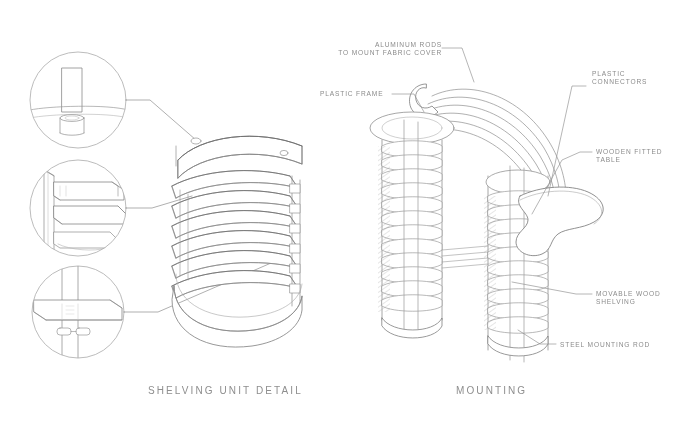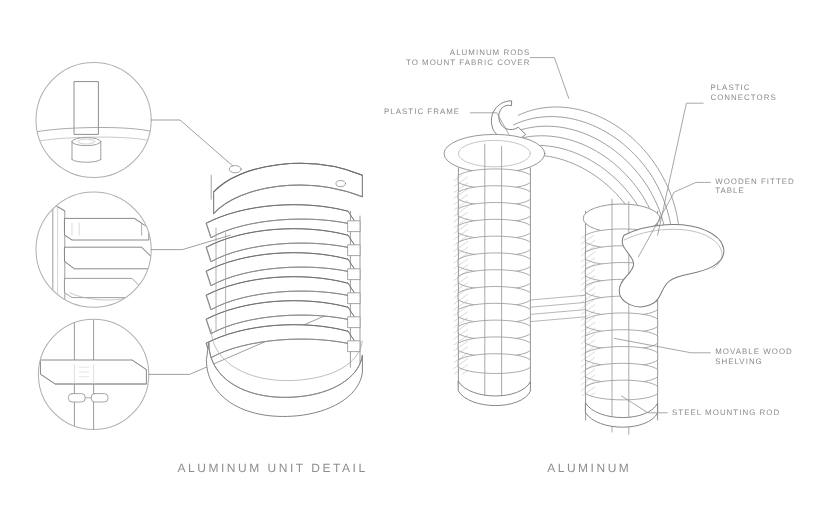--- a/index.html
+++ b/index.html
@@ -228,16 +228,16 @@
 CONNECTORS</div>
 
   <div class="lbl" style="left:596px;top:148px;">WOODEN FITTED
 TABLE</div>
 
   <div class="lbl" style="left:596px;top:290px;">MOVABLE WOOD
 SHELVING</div>
 
   <div class="lbl" style="left:560px;top:341px;">STEEL MOUNTING ROD</div>
 
-  <div class="cap" id="cap-left">ALUMINUM UNIT DETAIL</div>
-  <div class="cap" id="cap-right">ALUMINUM</div>
+  <div class="cap" id="cap-left">SHELVING UNIT DETAIL</div>
+  <div class="cap" id="cap-right">MOUNTING</div>
 
 </div>
 
 </body></html>

